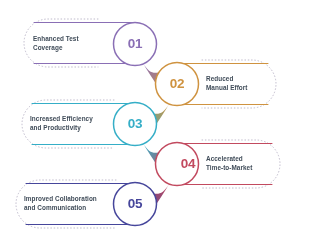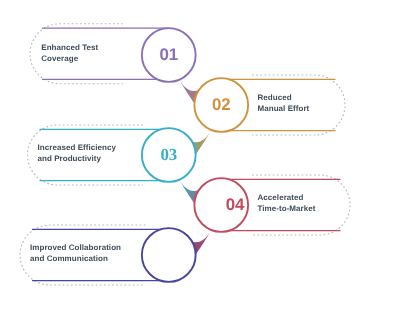--- a/index.html
+++ b/index.html
@@ -104,22 +104,23 @@
       <circle cx="135" cy="44" r="21.5" fill="#ffffff" stroke="#8a6fb5" stroke-width="1.5"></circle>
       <circle cx="177" cy="84" r="21.5" fill="#ffffff" stroke="#cf9340" stroke-width="1.5"></circle>
       <circle cx="135" cy="124" r="21.5" fill="#ffffff" stroke="#35aec7" stroke-width="1.5"></circle>
       <circle cx="177" cy="164" r="21.5" fill="#ffffff" stroke="#c24a5f" stroke-width="1.5"></circle>
       <circle cx="135" cy="204" r="21.5" fill="#ffffff" stroke="#46469b" stroke-width="1.5"></circle>
     </g>
   </svg>
 
   <div class="num" style="left:115px; top:37px; width:40px; color:#8a6fb5;">01</div>
   <div class="num" style="left:157px; top:77px; width:40px; color:#cf9340;">02</div>
-  <div class="num" style="left:115px; top:117px; width:40px; color:#35aec7;font-family:Liberation Serif, serif;">03</div>
+  <div class="num" style="left:115px; top:117px; width:40px; color:#35aec7;">03</div>
   <div class="num" style="left:168px; top:157px; width:40px; color:#c24a5f;">04</div>
+  <div class="num" style="left:115px; top:197px; width:40px; color:#46469b;">05</div>
 
   <div class="label left" style="left:33px; top:35px; width:72px;">Enhanced Test
 Coverage</div>
   <div class="label left" style="left:206px; top:75px; width:72px;">Reduced
 Manual Effort</div>
   <div class="label left" style="left:30px; top:115px; width:86px;">Increased Efficiency
 and Productivity</div>
   <div class="label left" style="left:206px; top:155px; width:76px;">Accelerated
 Time-to-Market</div>
   <div class="label left" style="left:24px; top:195px; width:94px;">Improved Collaboration

